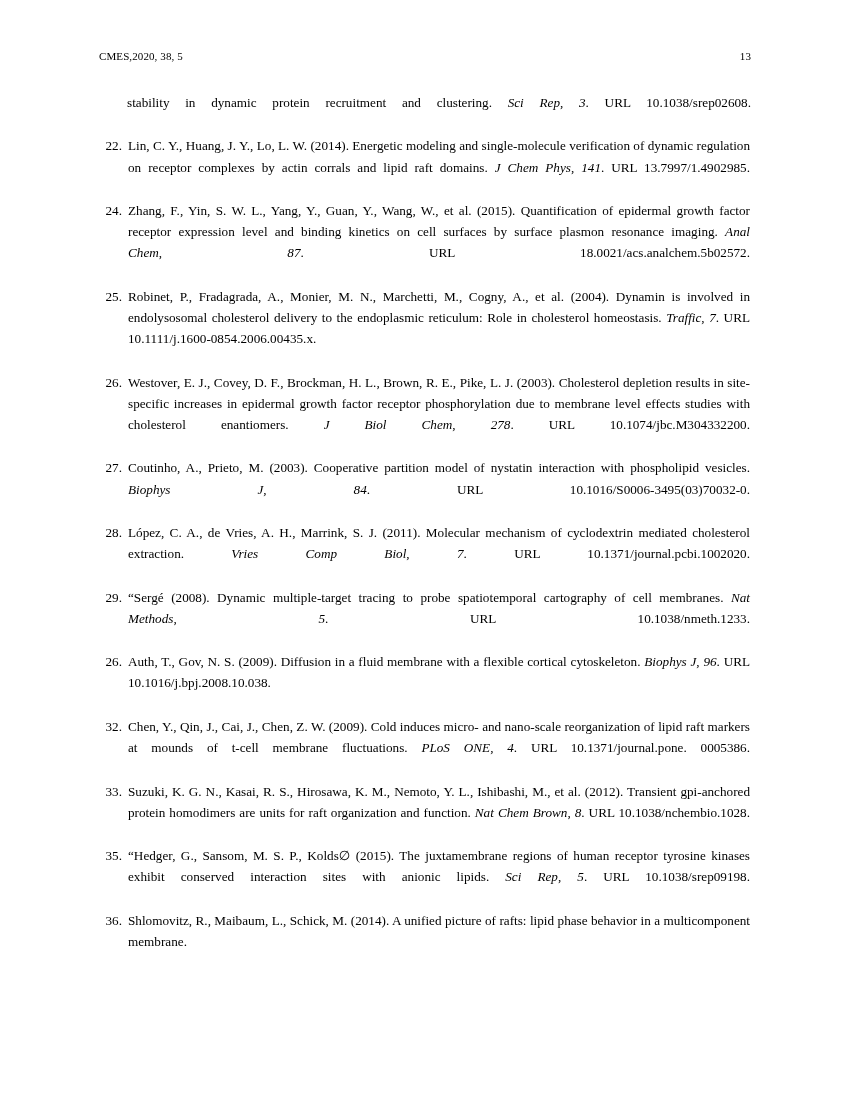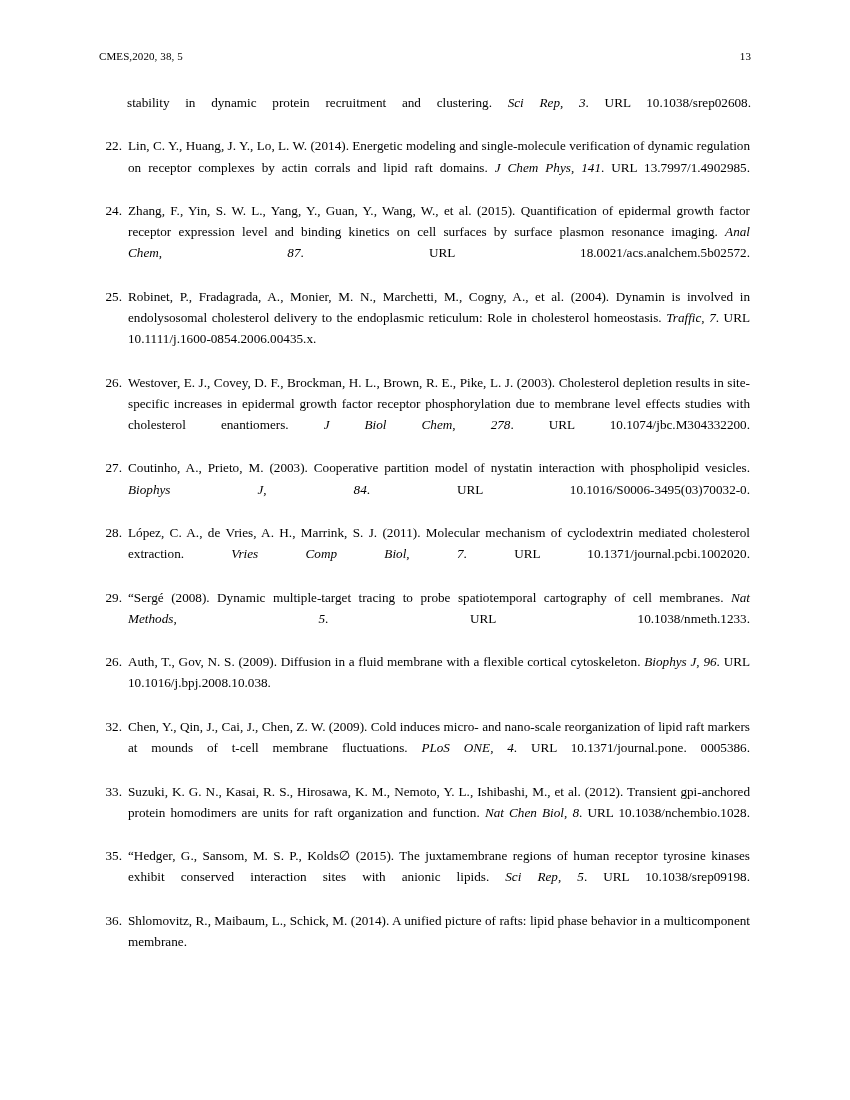--- a/index.html
+++ b/index.html
@@ -94,19 +94,19 @@
     <div id="ref-container">
         <p class="ref"><span class="num">22.</span><span>Lin, C. Y., Huang, J. Y., Lo, L. W. (2014).  Energetic modeling and single-molecule verification of dynamic regulation on receptor complexes by actin corrals and lipid raft domains. </span><i>J Chem Phys</i><span class="sp">, </span><i>141</i><span>. URL 13.7997/1.4902985.</span></p>
         <p class="ref"><span class="num">24.</span><span>Zhang, F., Yin, S. W. L., Yang, Y., Guan, Y., Wang, W., et al. (2015). Quantification of epidermal growth factor receptor expression level and binding kinetics on cell surfaces by surface plasmon resonance imaging. </span><i>Anal Chem</i><span class="sp">, </span><i>87</i><span>. URL 18.0021/acs.analchem.5b02572.</span></p>
         <p class="ref"><span class="num">25.</span><span>Robinet, P., Fradagrada, A., Monier, M. N., Marchetti, M., Cogny, A., et al. (2004). Dynamin is involved in endolysosomal cholesterol delivery to the endoplasmic reticulum:  Role in cholesterol homeostasis. </span><i>Traffic</i><span class="sp">, </span><i>7</i><span>. URL 10.1111/j.1600-0854.2006.00435.x.</span></p>
         <p class="ref"><span class="num">26.</span><span>Westover, E. J., Covey, D. F., Brockman, H. L., Brown, R. E., Pike, L. J. (2003).  Cholesterol depletion results in site-specific increases in epidermal growth factor receptor phosphorylation due to membrane level effects studies with cholesterol enantiomers. </span><i>J Biol Chem</i><span class="sp">, </span><i>278</i><span>. URL 10.1074/jbc.M304332200.</span></p>
         <p class="ref"><span class="num">27.</span><span>Coutinho, A., Prieto, M. (2003).  Cooperative partition model of nystatin interaction with phospholipid vesicles. </span><i>Biophys J</i><span class="sp">, </span><i>84</i><span>. URL 10.1016/S0006-3495(03)70032-0.</span></p>
         <p class="ref"><span class="num">28.</span><span>López, C. A., de Vries, A. H., Marrink, S. J. (2011).  Molecular mechanism of cyclodextrin mediated cholesterol extraction. </span><i>Vries Comp Biol</i><span class="sp">, </span><i>7</i><span>. URL 10.1371/journal.pcbi.1002020.</span></p>
         <p class="ref"><span class="num">29.</span><span>“Sergé (2008). Dynamic multiple-target tracing to probe spatiotemporal cartography of cell membranes. </span><i>Nat Methods</i><span class="sp">, </span><i>5</i><span>.  URL 10.1038/nmeth.1233.</span></p>
         <p class="ref"><span class="num">26.</span><span>Auth, T., Gov, N. S. (2009). Diffusion in a fluid membrane with a flexible cortical cytoskeleton. </span><i>Biophys J</i><span class="sp">, </span><i>96</i><span>. URL 10.1016/j.bpj.2008.10.038.</span></p>
         <p class="ref"><span class="num">32.</span><span>Chen, Y., Qin, J., Cai, J., Chen, Z. W. (2009).  Cold induces micro- and nano-scale reorganization of lipid raft markers at mounds of t-cell membrane fluctuations. </span><i>PLoS ONE</i><span class="sp">, </span><i>4</i><span>. URL 10.1371/journal.pone. 0005386.</span></p>
-        <p class="ref"><span class="num">33.</span><span>Suzuki, K. G. N., Kasai, R. S., Hirosawa, K. M., Nemoto, Y. L., Ishibashi, M., et al. (2012).  Transient gpi-anchored protein homodimers are units for raft organization and function. </span><i>Nat Chen Biol</i><span class="sp">, </span><i>8</i><span>.  URL 10.1038/nchembio.1028.</span></p>
+        <p class="ref"><span class="num">33.</span><span>Suzuki, K. G. N., Kasai, R. S., Hirosawa, K. M., Nemoto, Y. L., Ishibashi, M., et al. (2012).  Transient gpi-anchored protein homodimers are units for raft organization and function. </span><i>Nat Chem Brown</i><span class="sp">, </span><i>8</i><span>.  URL 10.1038/nchembio.1028.</span></p>
         <p class="ref"><span class="num">35.</span><span>“Hedger, G., Sansom, M. S. P., Kolds∅ (2015). The juxtamembrane regions of human receptor tyrosine kinases exhibit conserved interaction sites with anionic lipids. </span><i>Sci Rep</i><span class="sp">, </span><i>5</i><span>. URL 10.1038/srep09198.</span></p>
         <p class="ref"><span class="num">36.</span><span>Shlomovitz, R., Maibaum, L., Schick, M. (2014).  A unified picture of rafts: lipid phase behavior in a multicomponent membrane. </span></p>
       </div>
 
   </div>
 </div>
 
 </body></html>

